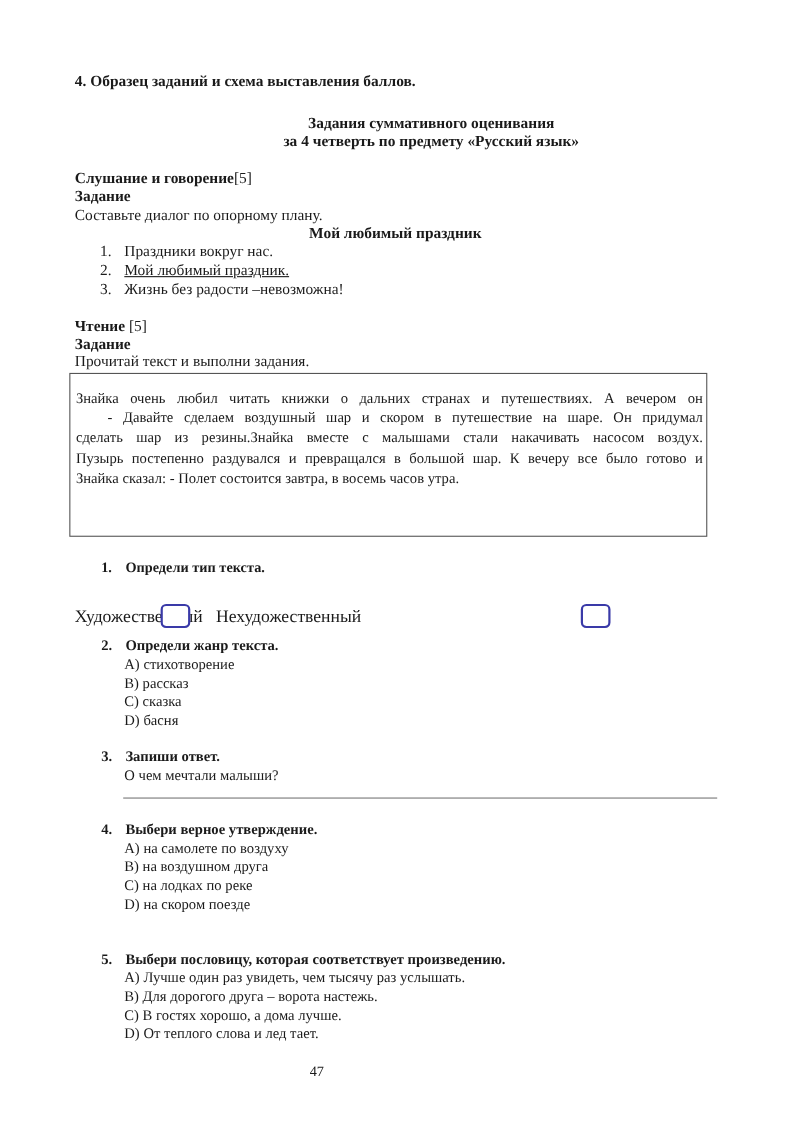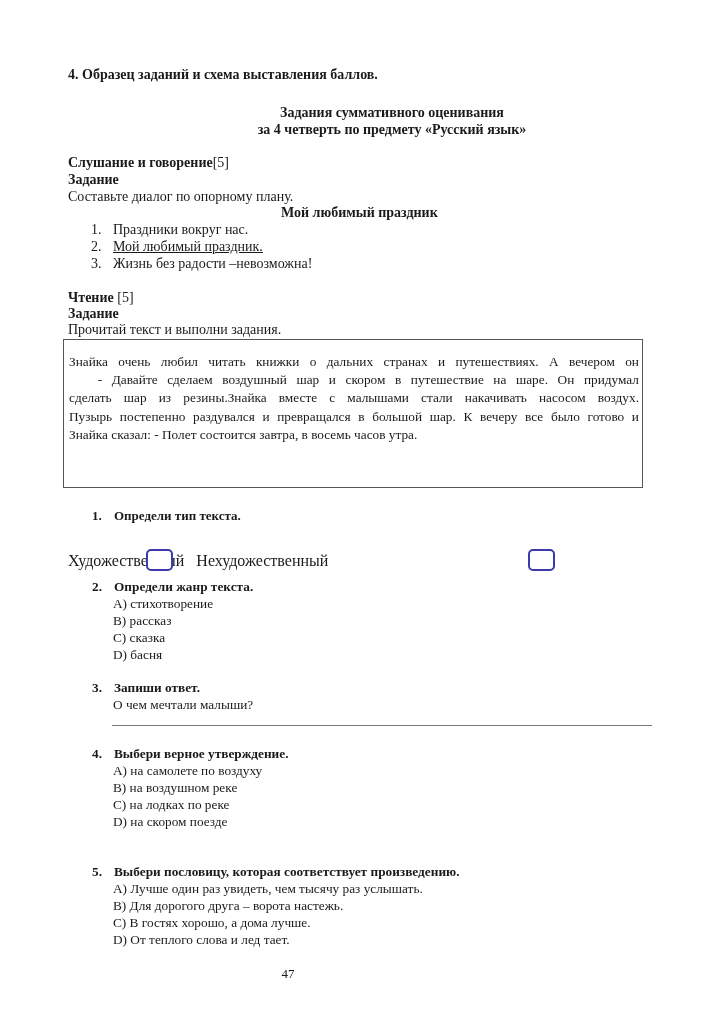--- a/index.html
+++ b/index.html
@@ -96,21 +96,21 @@
 
 <div class="q-block" style="top:679px;">
   <div class="head"><span class="list-num">3.</span><span>Запиши ответ.</span></div>
   <div class="opt">О чем мечтали малыши?</div>
 </div>
 <div class="answer-line"></div>
 
 <div class="q-block" style="top:745px;">
   <div class="head"><span class="list-num">4.</span><span>Выбери верное утверждение.</span></div>
   <div class="opt">A) на самолете по воздуху</div>
-  <div class="opt">B) на воздушном реке</div>
+  <div class="opt">B) на воздушном друга</div>
   <div class="opt">C) на лодках по реке</div>
   <div class="opt">D) на скором поезде</div>
 </div>
 
 <div class="q-block" style="top:863px;">
   <div class="head"><span class="list-num">5.</span><span>Выбери пословицу, которая соответствует произведению.</span></div>
   <div class="opt">A) Лучше один раз увидеть, чем тысячу раз услышать.</div>
   <div class="opt">B) Для дорогого друга – ворота настежь.</div>
   <div class="opt">C) В гостях хорошо, а дома лучше.</div>
   <div class="opt">D) От теплого слова и лед тает.</div>

